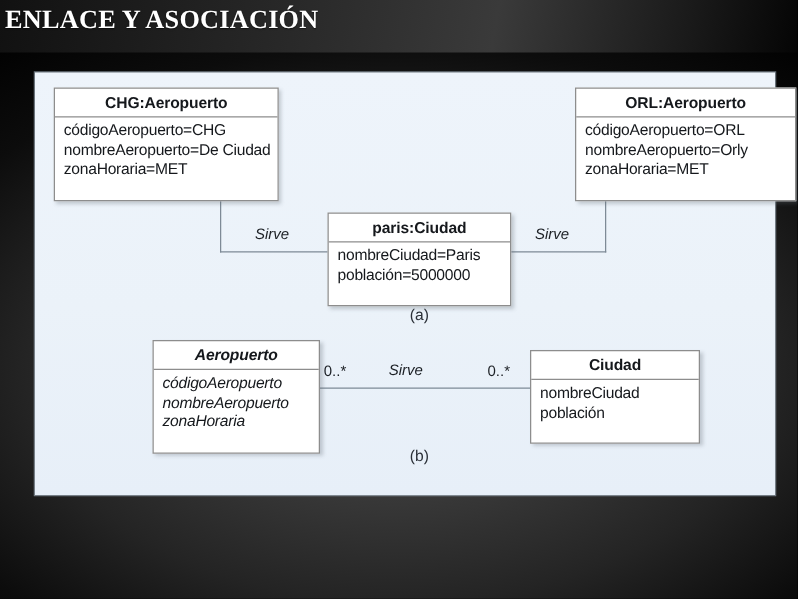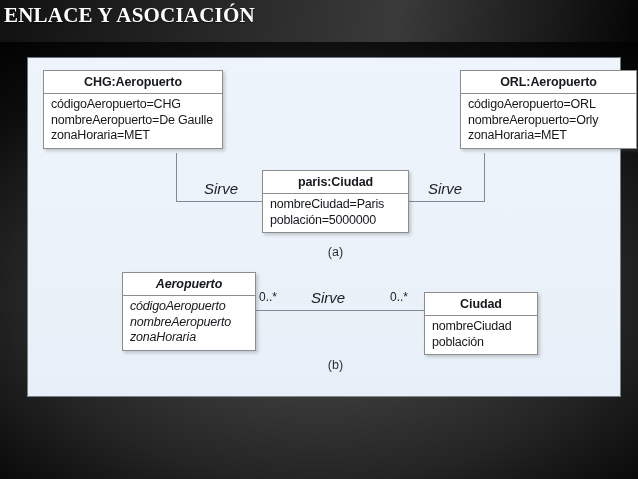--- a/index.html
+++ b/index.html
@@ -63,40 +63,40 @@
     text-align: center;
     font-size: 12.5px;
     font-weight: bold;
     color: #15181c;
     padding: 4px 6px 4px 6px;
     border-bottom: 1px solid #8d8d8d;
     white-space: nowrap;
     letter-spacing: -0.1px;
   }
   .uml-body {
-    padding: 3px 7px 4px 7px;
+    padding: 3px 7px 16px 7px;
   }
   .uml-attr {
     font-size: 12.5px;
     color: #15181c;
     line-height: 15.5px;
     white-space: nowrap;
     letter-spacing: -0.2px;
   }
   
   .link-line {
     position: absolute;
     background: #7e8a96;
     z-index: 1;
   }
   .link-h { height: 1px; }
   .link-v { width: 1px; }
   .link-label {
     position: absolute;
-    font-size: 15px;
+    font-size: 12px;
     font-style: italic;
     color: #1b1f24;
     background: transparent;
     white-space: nowrap;
     z-index: 4;
   }
   .mult-label {
     position: absolute;
     font-size: 12px;
     color: #1b1f24;
@@ -121,21 +121,21 @@
   #label-sirve-a-left { left: 176px; top: 122px; }
 
   #line-a-right-v  { left: 456px; top: 95px;  height: 49px; }
   #line-a-right-h  { left: 380px; top: 143px; width: 77px; }
   #label-sirve-a-right { left: 400px; top: 122px; }
 
   #caption-a    { left: 234px; top: 187px; width: 147px; }
 
   
   #box-aeropuerto { left: 94px;  top: 214px; width: 134px; font-style: italic; }
-  #box-ciudad     { left: 396px; top: 234px; width: 114px; }
+  #box-ciudad     { left: 396px; top: 222px; width: 136px; }
 
   #line-b-h      { left: 227px; top: 252px; width: 170px; }
   #label-sirve-b { left: 283px; top: 231px; }
   #mult-left     { left: 231px; top: 232px; }
   #mult-right    { left: 362px; top: 232px; }
 
   #caption-b     { left: 234px; top: 300px; width: 147px; }
 </style>
 </head>
 <body>
@@ -153,21 +153,21 @@
     <div class="link-label" id="label-sirve-a-left">Sirve</div>
 
     <div class="link-line link-v" id="line-a-right-v"></div>
     <div class="link-line link-h" id="line-a-right-h"></div>
     <div class="link-label" id="label-sirve-a-right">Sirve</div>
 
     <div class="uml-box" id="box-chg">
       <div class="uml-head">CHG:Aeropuerto</div>
       <div class="uml-body">
         <div class="uml-attr">códigoAeropuerto=CHG</div>
-        <div class="uml-attr">nombreAeropuerto=De Gaulle</div>
+        <div class="uml-attr">nombreAeropuerto=De Ciudad</div>
         <div class="uml-attr">zonaHoraria=MET</div>
       </div>
     </div>
 
     <div class="uml-box" id="box-orl">
       <div class="uml-head">ORL:Aeropuerto</div>
       <div class="uml-body">
         <div class="uml-attr">códigoAeropuerto=ORL</div>
         <div class="uml-attr">nombreAeropuerto=Orly</div>
         <div class="uml-attr">zonaHoraria=MET</div>

